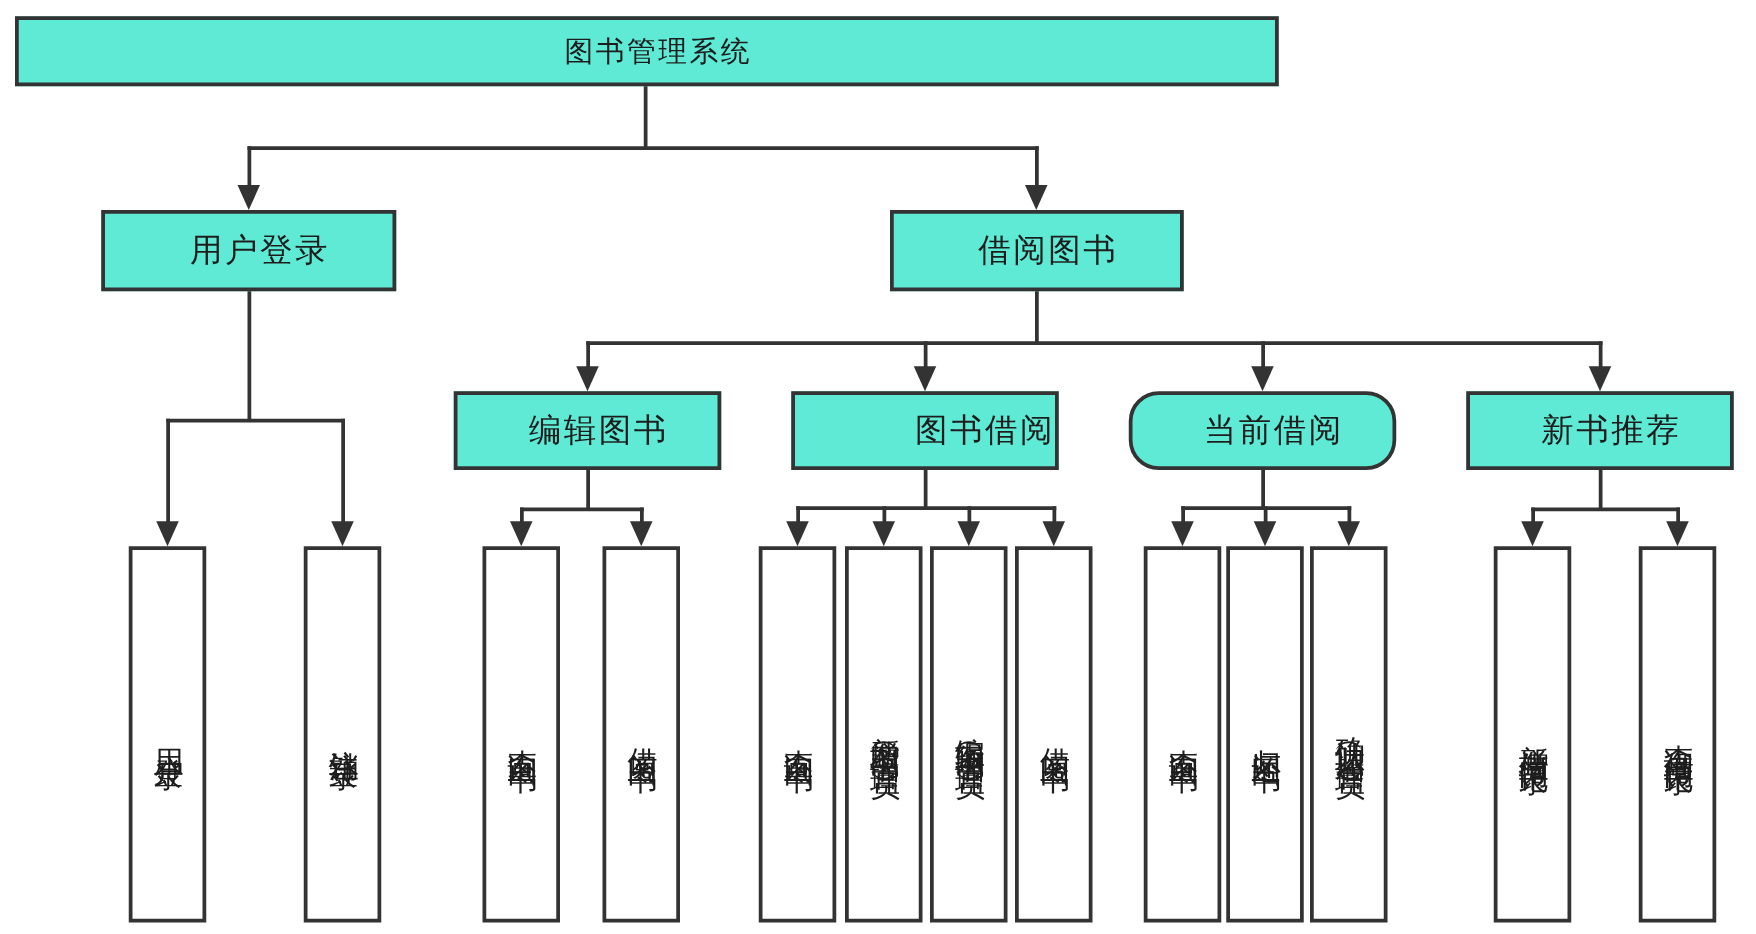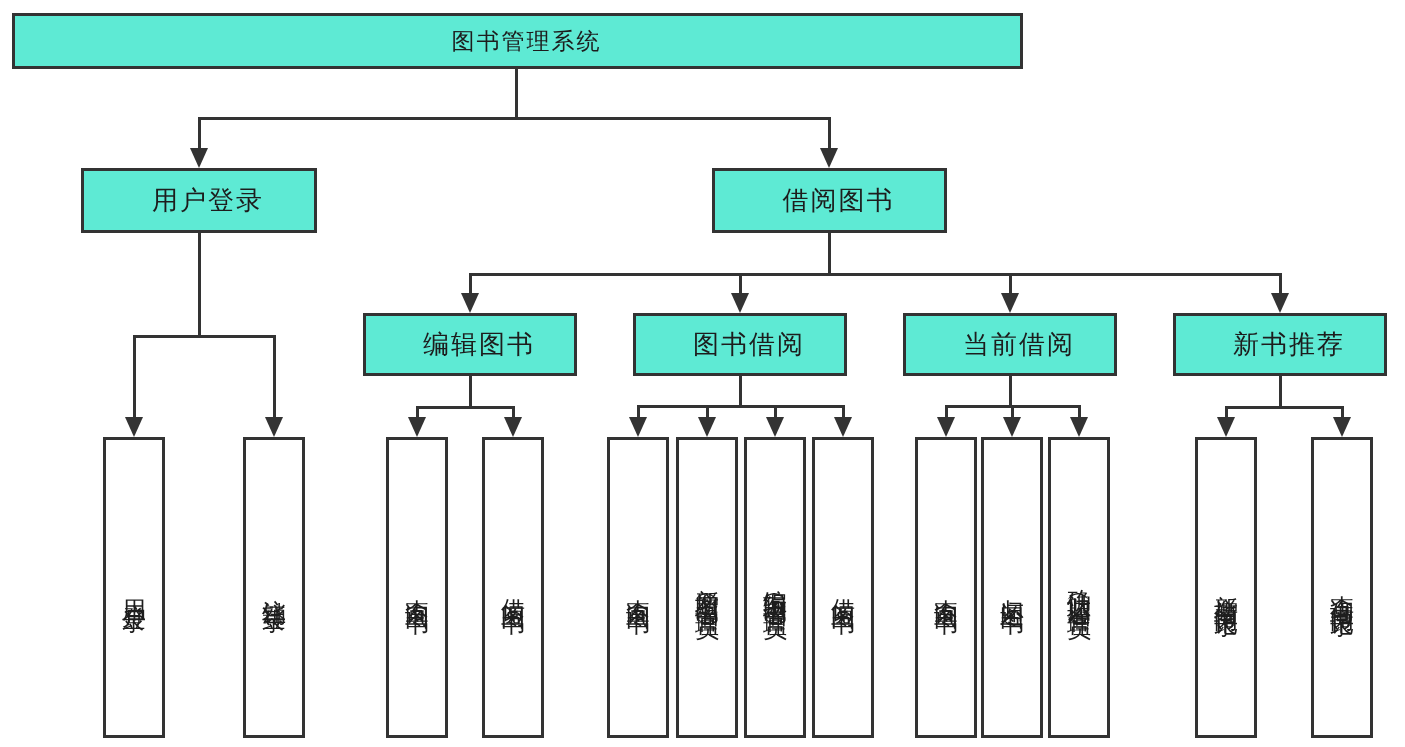--- a/index.html
+++ b/index.html
@@ -82,25 +82,25 @@
   </div>
 
   <div class="hbox lvl2-box" style="left:712px;top:168px;width:235px;height:65px;">
     <span>借阅图书</span>
   </div>
 
   <div class="hbox lvl3-box" style="left:363px;top:313px;width:214px;height:63px;">
     <span>编辑图书</span>
   </div>
 
-  <div class="hbox lvl3-box" style="left:633px;top:313px;width:214px;height:63px;">
+  <div class="hbox lvl3-box" style="left:633px;top:313px;width:214px;height:63px;justify-content:flex-end;">
     <span>图书借阅</span>
   </div>
 
-  <div class="hbox lvl3-box" style="left:903px;top:313px;width:214px;height:63px;">
+  <div class="hbox lvl3-box" style="left:903px;top:313px;width:214px;height:63px;border-radius:24px;">
     <span>当前借阅</span>
   </div>
 
   <div class="hbox lvl3-box" style="left:1173px;top:313px;width:214px;height:63px;">
     <span>新书推荐</span>
   </div>
 
   <div class="leaf" style="left:103px;">
     <span>用户登录</span>
   </div>

